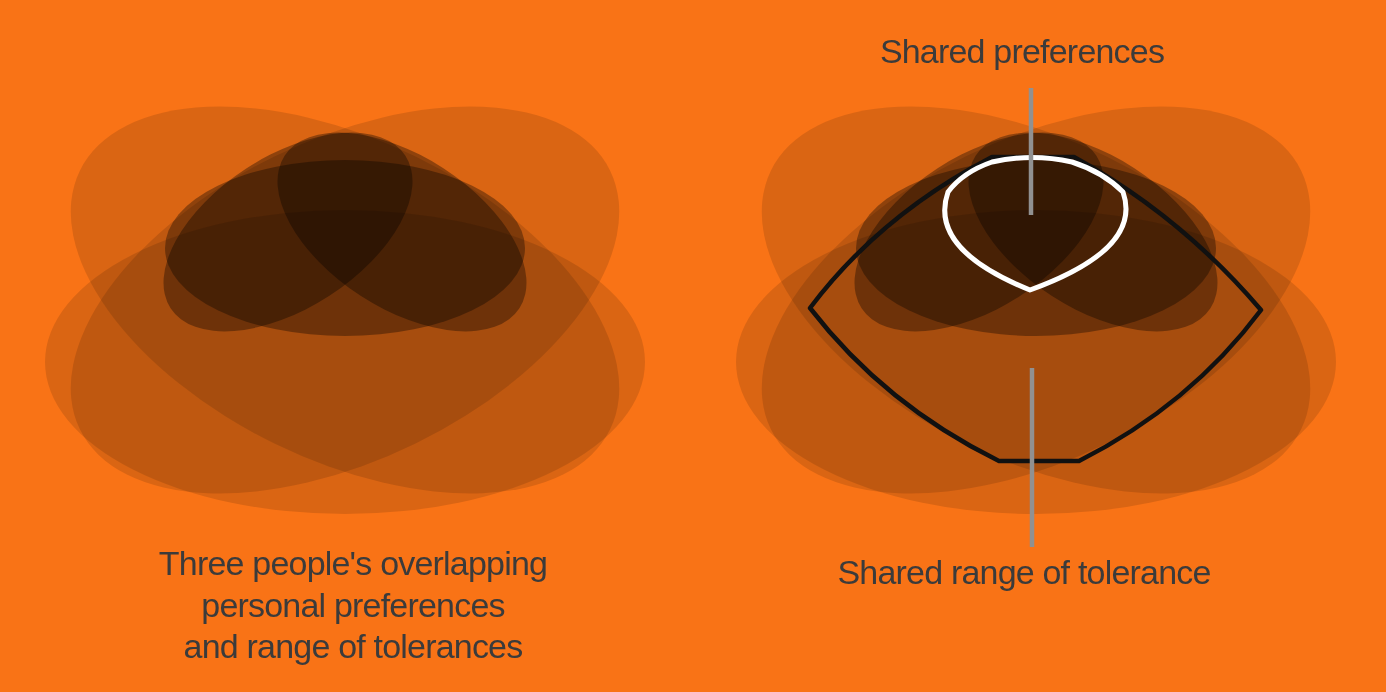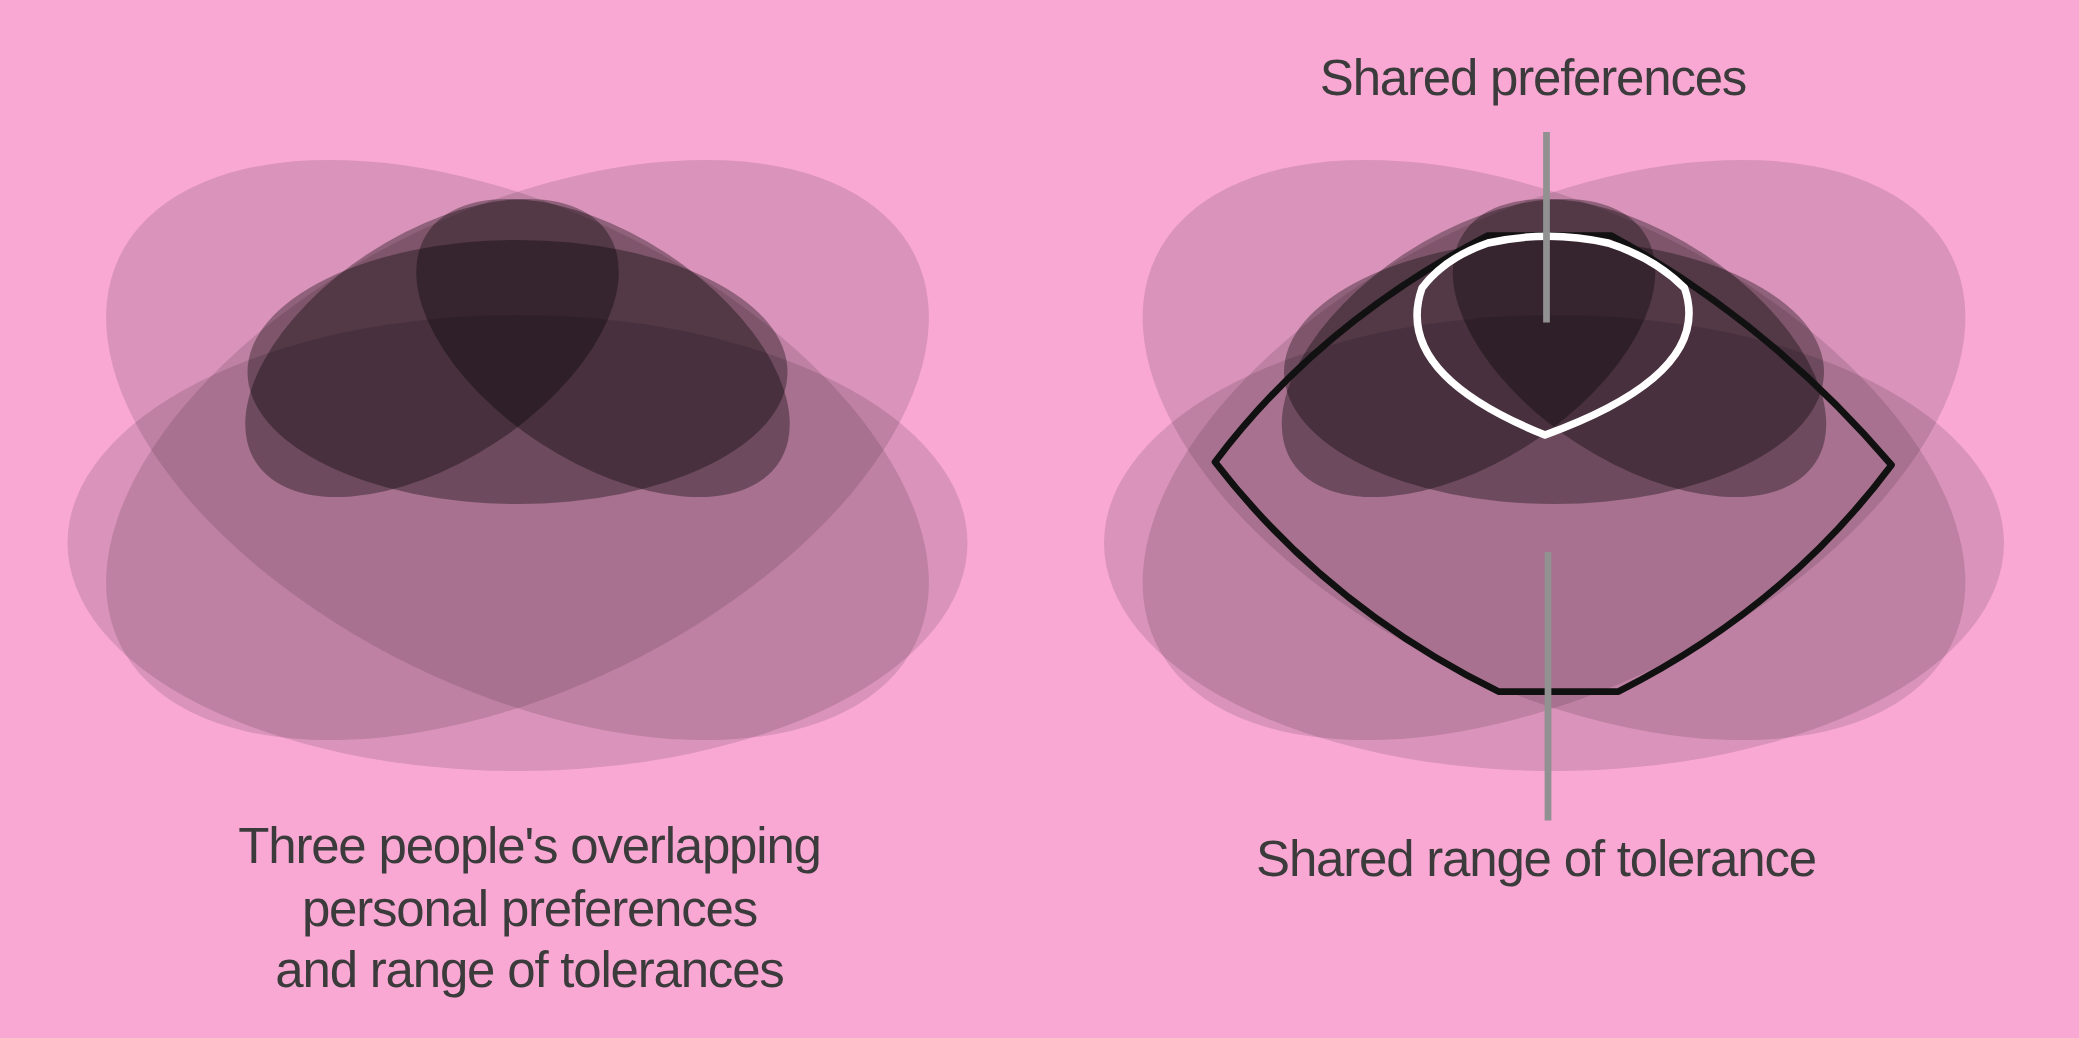--- a/index.html
+++ b/index.html
@@ -4,21 +4,21 @@
 <style>
   html, body {
     margin: 0;
     padding: 0;
     background: #ffffff;
   }
   .stage {
     position: relative;
     width: 1386px;
     height: 692px;
-    background: #f9a8d4;
+    background: #f97316;
     overflow: hidden;
     font-family: "Liberation Sans", sans-serif;
   }
   svg text {
     font-family: "Liberation Sans", sans-serif;
     font-size: 34px;
     letter-spacing: -0.8px;
     font-weight: 500;
   }
 </style>

